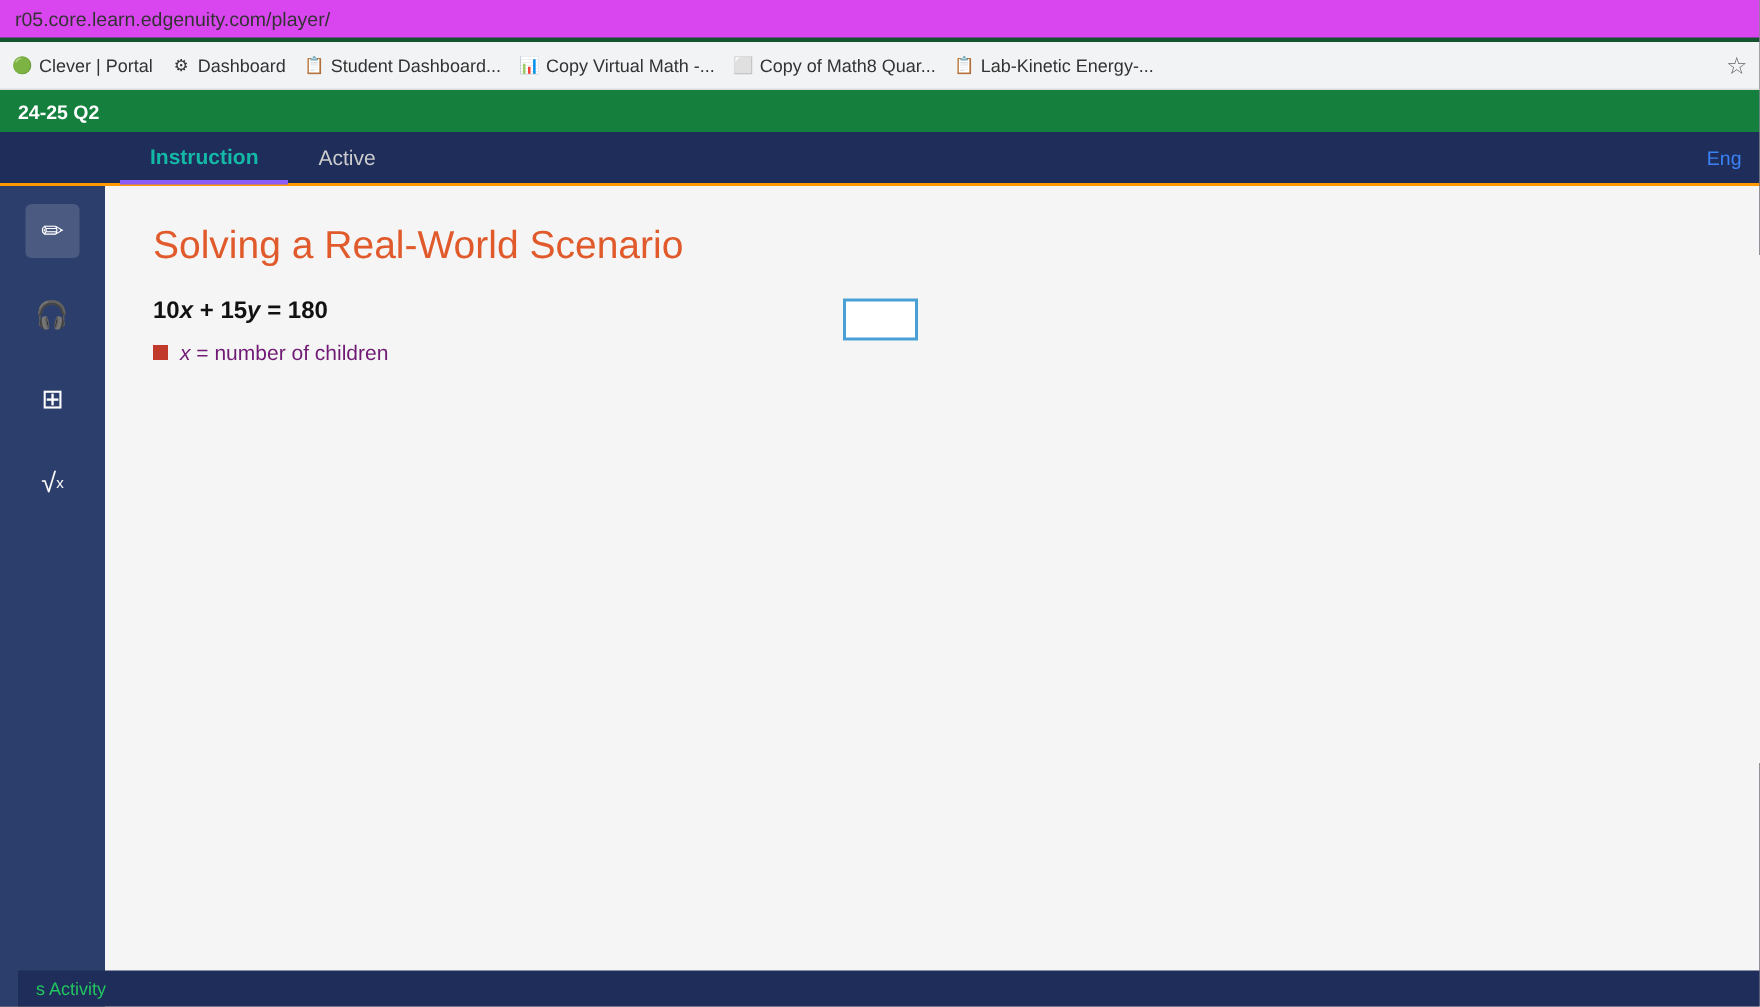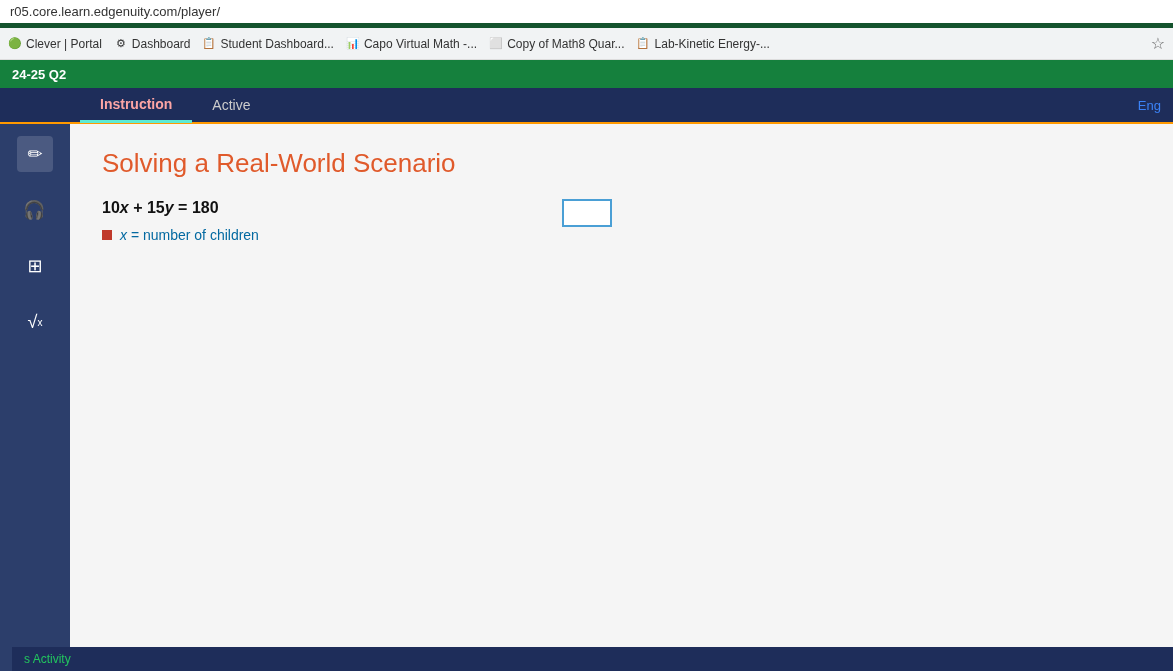--- a/index.html
+++ b/index.html
@@ -7,25 +7,25 @@
       font-family: Arial, sans-serif;
       background: #1a1a2e;
       width: 1173px;
       height: 671px;
       overflow: hidden;
       position: relative;
     }
 
     
     .address-bar {
-      background: #ffffff;
+      background: #d946ef;
       padding: 4px 10px;
       font-size: 13px;
       color: #333;
-      border-bottom: 5px solid #14532d;
+      border-bottom: 3px solid #14532d;
       display: flex;
       align-items: center;
       height: 28px;
     }
 
     
     .bookmarks-bar {
       background: #f1f3f4;
       display: flex;
       align-items: center;
@@ -80,22 +80,22 @@
     }
     .nav-tab {
       color: white;
       padding: 8px 20px;
       font-size: 14px;
       font-weight: bold;
       cursor: pointer;
       border-bottom: 3px solid transparent;
     }
     .nav-tab.active {
-      border-bottom: 3px solid #5eead4;
-      color: #fca5a5;
+      border-bottom: 3px solid #8b5cf6;
+      color: #14b8a6;
     }
     .nav-tab-secondary {
       color: #ccc;
       padding: 8px 20px;
       font-size: 14px;
       cursor: pointer;
     }
     .eng-label {
       margin-left: auto;
       color: #3b82f6;
@@ -175,21 +175,21 @@
 
     .bullet-list {
       list-style: none;
       padding: 0;
     }
     .bullet-list li {
       display: flex;
       align-items: center;
       gap: 8px;
       font-size: 14px;
-      color: #0369a1;
+      color: #701a75;
       margin-bottom: 6px;
     }
     .bullet-square {
       width: 10px;
       height: 10px;
       background: #c0392b;
       flex-shrink: 0;
     }
 
     .right-column {
@@ -253,21 +253,21 @@
   <div class="bookmark-item">
     <span class="bookmark-icon">⚙</span>
     <span>Dashboard</span>
   </div>
   <div class="bookmark-item">
     <span class="bookmark-icon">📋</span>
     <span>Student Dashboard...</span>
   </div>
   <div class="bookmark-item">
     <span class="bookmark-icon">📊</span>
-    <span>Capo Virtual Math -...</span>
+    <span>Copy Virtual Math -...</span>
   </div>
   <div class="bookmark-item">
     <span class="bookmark-icon">⬜</span>
     <span>Copy of Math8 Quar...</span>
   </div>
   <div class="bookmark-item">
     <span class="bookmark-icon">📋</span>
     <span>Lab-Kinetic Energy-...</span>
   </div>
   <span class="star-icon">☆</span>

